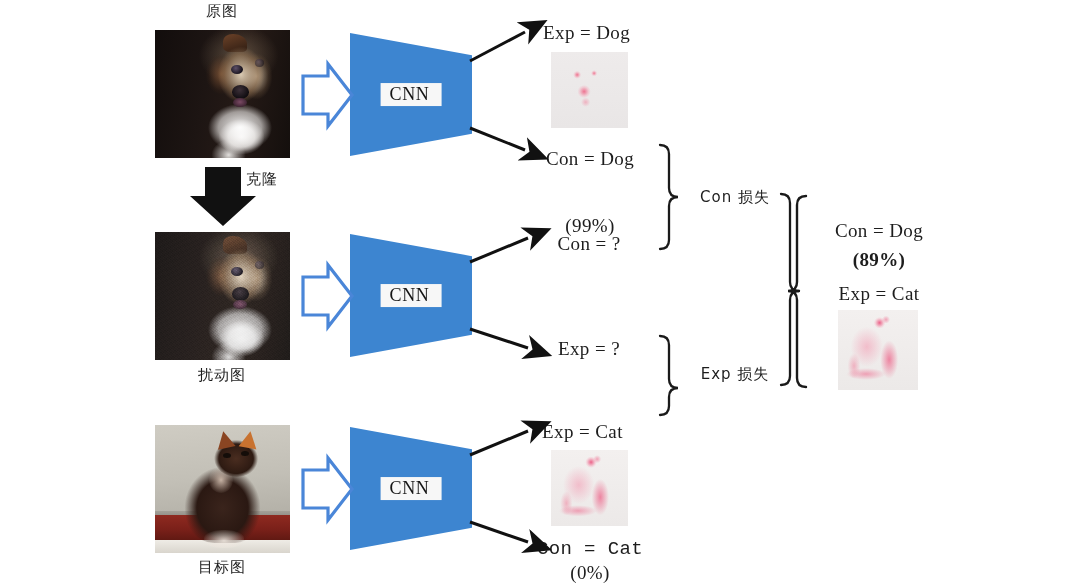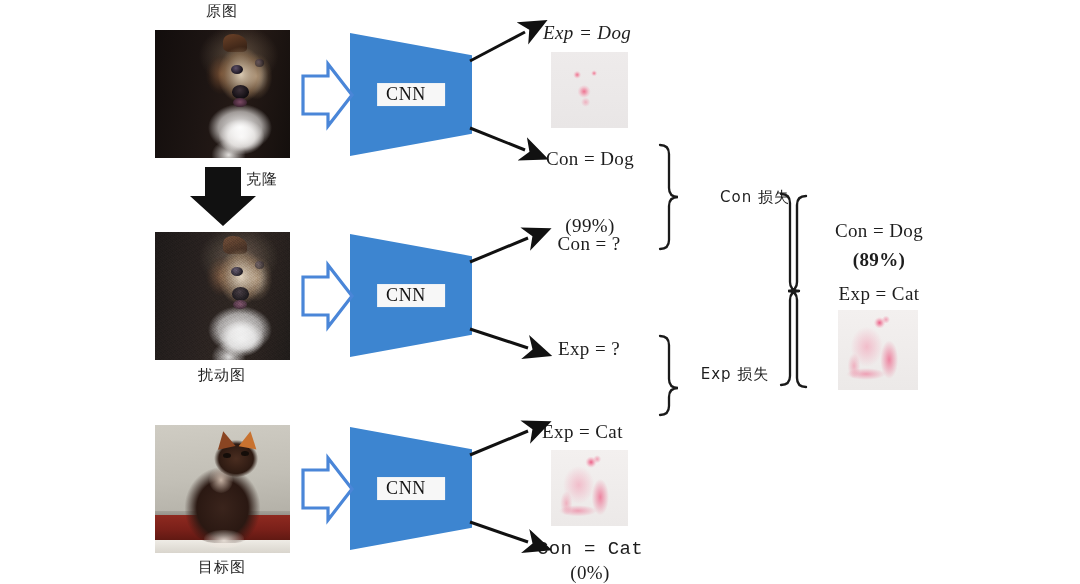--- a/index.html
+++ b/index.html
@@ -204,21 +204,21 @@
   .cnn-shape {
     position: absolute; inset: 0;
     background: #3d85d0;
     clip-path: polygon(0% 0%, 100% 18%, 100% 82%, 0% 100%);
   }
   .cnn-tag {
     position: absolute;
     left: 50%; top: 50%;
     transform: translate(-50%, -50%);
     background: #f7f7f7;
-    padding: 2px 19px 3px 9px;
+    padding: 2px 12px 3px 9px;
     font-family: "Liberation Serif", "DejaVu Serif", serif;
     font-size: 18px;
     color: #141414;
     letter-spacing: 0.6px;
     line-height: 1.05;
   }
 
   svg.overlay {
     position: absolute;
     left: 0; top: 0;
@@ -251,21 +251,21 @@
     </div>
   </div>
 
   <div class="label cn" style="left:246px; top:170px;text-align:right;">克隆</div>
 
   <div class="cnn-block" style="left:350px; top:33px; width:122px; height:123px;">
     <div class="cnn-shape"></div>
     <div class="cnn-tag">CNN</div>
   </div>
 
-  <div class="label" style="left:543px; top:21px;font-style:italic;">Exp = Dog</div>
+  <div class="label" style="left:543px; top:21px;">Exp = Dog</div>
 
   <div class="heat dogmap" style="left:551px; top:52px; width:77px; height:76px;"></div>
 
   <div class="label center" style="left:590px; top:147px;">Con = Dog</div>
   <div class="label pct center" style="left:590px; top:170px;margin-top:44px;">(99%)</div>
 
   <div class="photo perturbed" style="left:155px; top:232px; width:135px; height:128px;">
     <div class="ph-inner dog-bg"></div>
     <div class="ph-inner">
         <div class="dog-body"></div>
@@ -318,21 +318,21 @@
     <div class="cnn-tag">CNN</div>
   </div>
 
   <div class="label" style="left:542px; top:420px;">Exp = Cat</div>
 
   <div class="heat catmap" style="left:551px; top:450px; width:77px; height:76px;"></div>
 
   <div class="label center" style="left:590px; top:538px;font-family:Liberation Mono, monospace;">Con = Cat</div>
   <div class="label pct center" style="left:590px; top:561px;">(0%)</div>
 
-  <div class="label cn center" style="left:735px; top:188px;margin-left:20px;">Con 损失</div>
+  <div class="label cn center" style="left:735px; top:188px;">Con 损失</div>
 
   <div class="label cn center" style="left:735px; top:365px;">Exp 损失</div>
 
   <div class="label center" style="left:879px; top:219px;">Con = Dog</div>
   <div class="label pct center" style="left:879px; top:248px;font-weight:bold;">(89%)</div>
   <div class="label center" style="left:879px; top:282px;">Exp = Cat</div>
 
   <div class="heat catmap" style="left:838px; top:310px; width:80px; height:80px;"></div>
 
   <svg class="overlay" viewBox="0 0 1080 584">

